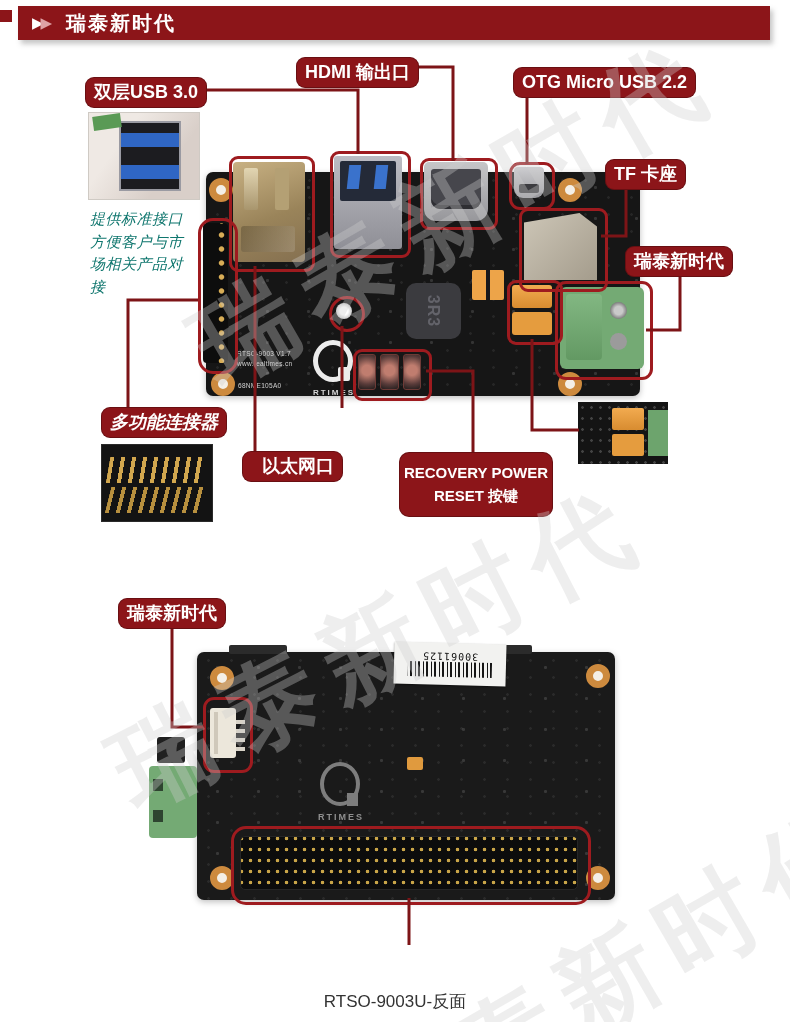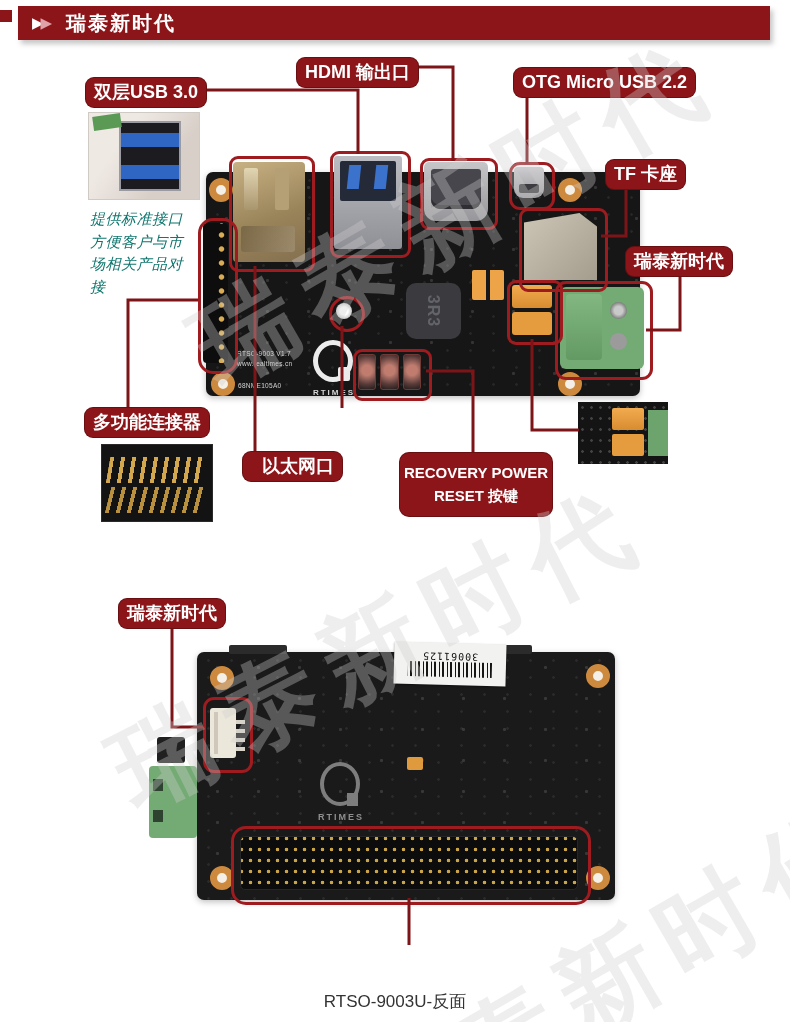--- a/index.html
+++ b/index.html
@@ -190,21 +190,21 @@
   <div class="part" id="photo-usb"></div>
   <div class="note" style="left:90px;top:208px;width:96px;">提供标准接口方便客户与市场相关产品对接</div>
   <div class="part" id="photo-pins"></div>
   <div class="part" id="photo-m0"></div>
 
   <div class="callout" style="left:85px;top:77px;">双层USB 3.0</div>
   <div class="callout" style="left:296px;top:57px;">HDMI 输出口</div>
   <div class="callout" style="left:513px;top:67px;">OTG Micro USB 2.2</div>
   <div class="callout" style="left:605px;top:159px;">TF 卡座</div>
   <div class="callout" style="left:625px;top:246px;">瑞泰新时代</div>
-  <div class="callout" style="left:84px;top:407px;">多功能连接器</div>
+  <div class="callout" style="left:101px;top:407px;font-style:italic;">多功能连接器</div>
   <div class="callout" style="left:242px;top:451px;padding-left:20px;">以太网口</div>
   <div class="callout big" style="left:399px;top:452px;">
     <div>RECOVERY POWER</div>
     <div>RESET 按键</div>
   </div>
 
 
   <div class="board" style="left:197px;top:652px;width:418px;height:248px;background-color:#1a1a1a;"></div>
   <div class="sil" style="left:229px;top:645px;width:58px;height:9px;"></div>
   <div class="sil" style="left:470px;top:645px;width:62px;height:9px;"></div>

